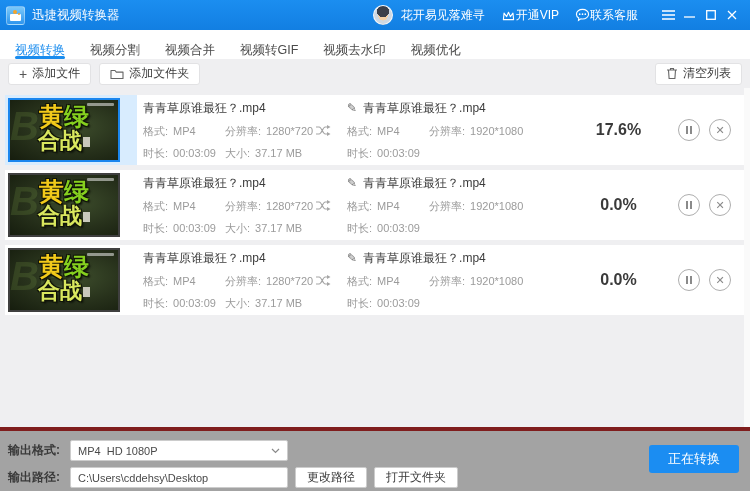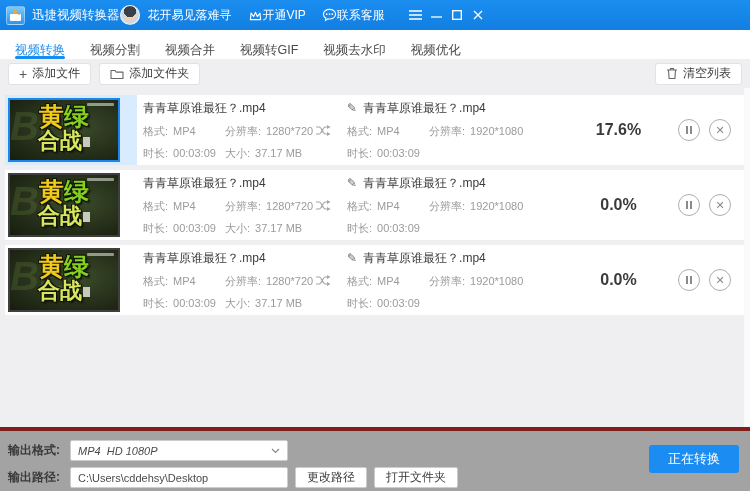--- a/index.html
+++ b/index.html
@@ -1,20 +1,20 @@
 <!DOCTYPE html>
 <html><head>
 <meta charset="utf-8">
 <style>
   * { margin:0; padding:0; box-sizing:border-box; }
   body { font-family:"Liberation Sans","DejaVu Sans",sans-serif; background:#888; }
   .window { position:relative; width:750px; height:491px; background:#efeff1; overflow:hidden; margin:0 auto; }
 
   
-  .titlebar { height:30px; background:linear-gradient(180deg,#1b8ef0,#127fe2); display:flex; align-items:center; padding:0 8px 0 6px; }
+  .titlebar { height:30px; background:linear-gradient(180deg,#1b8ef0,#127fe2); display:flex; align-items:center; justify-content:space-between; padding:0 8px 0 6px; }
   .tb-left { display:flex; align-items:center; gap:7px; }
   .app-icon { width:19px; height:19px; border-radius:3px; background:linear-gradient(180deg,#7cc9fa,#2d95ee); position:relative; border:1px solid rgba(255,255,255,.35); }
   .app-icon::before { content:""; position:absolute; left:3px; top:7px; width:11px; height:7px; background:#fff; border-radius:1px; }
   .app-icon::after { content:""; position:absolute; left:6px; top:3px; width:4px; height:4px; border-radius:50%; background:#f7a428; box-shadow:4px 2px 0 -1px #f7a428; }
   .app-title { color:#fff; font-size:12.5px; }
   .tb-right { display:flex; align-items:center; }
   .avatar { width:20px; height:20px; border-radius:50%; background:radial-gradient(circle at 50% 30%, #3a3f4a 0 38%, transparent 39%), radial-gradient(circle at 50% 55%, #f2cfa5 0 34%, transparent 35%), #cfd8e2; border:1px solid rgba(255,255,255,.85); }
   .username { color:#fff; font-size:12px; margin:0 16px 0 8px; }
   .tb-item { display:flex; align-items:center; color:#fff; font-size:12px; margin-right:16px; cursor:pointer; }
   .win-btns { display:flex; align-items:center; margin-left:4px; }
@@ -65,21 +65,21 @@
   .pause-glyph { display:flex; gap:2.5px; }
   .pause-glyph i { width:2px; height:8px; background:#8a8a8a; }
   .x-glyph { font-size:11px; line-height:1; }
 
   
   .footer { position:absolute; left:0; right:0; bottom:0; height:64px; background:#a3a3a3; border-top:4px solid #7f1d1d; padding:9px 0 0 8px; }
   .f-row { display:flex; align-items:center; height:21px; margin-bottom:6px; }
   .f-label { width:62px; font-size:12px; font-weight:bold; color:#3a3a3a; flex:none; }
   .box { width:218px; height:21px; border:1px solid #ccc; border-radius:2px; background:#fff; font-size:11px; color:#4a4a4a; }
   .select-box { display:flex; align-items:center; justify-content:space-between; padding:0 7px; cursor:pointer; }
-  .select-value { white-space:pre;font-style:italic; }
+  .select-value { white-space:pre; }
   .path-input { padding:0 7px; font-family:"Liberation Sans","DejaVu Sans",sans-serif; outline:none; }
   .small-btn { height:21px; border:1px solid #ccc; border-radius:2px; background:#fff; font-size:12px; color:#3a3a3a; padding:0 11px; margin-left:7px; display:inline-flex; align-items:center; cursor:pointer; }
   .convert-btn { position:absolute; right:11px; bottom:18px; width:90px; height:28px; background:#1b8df2; border-radius:3px; color:#fff; font-size:13px; display:flex; align-items:center; justify-content:center; cursor:pointer; }
 </style>
 </head>
 <body>
 
 <div class="window">
 
   <div class="titlebar">

